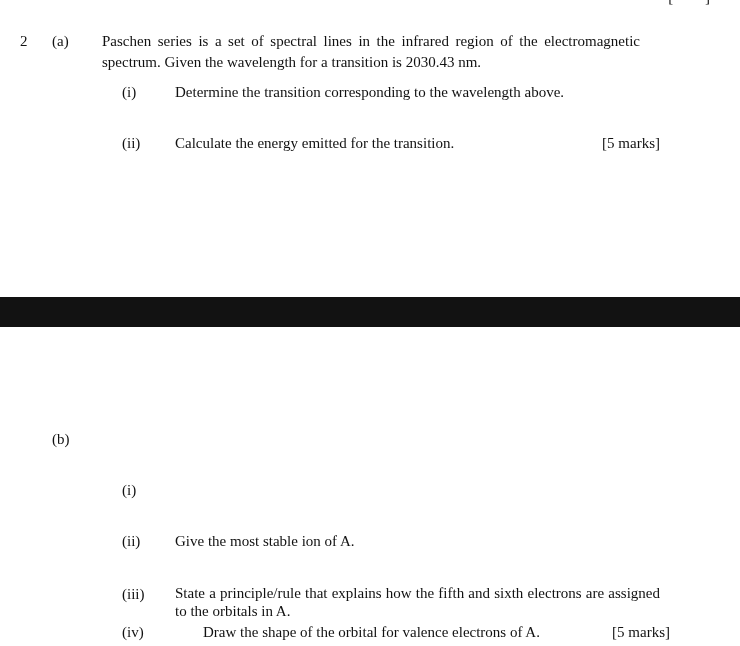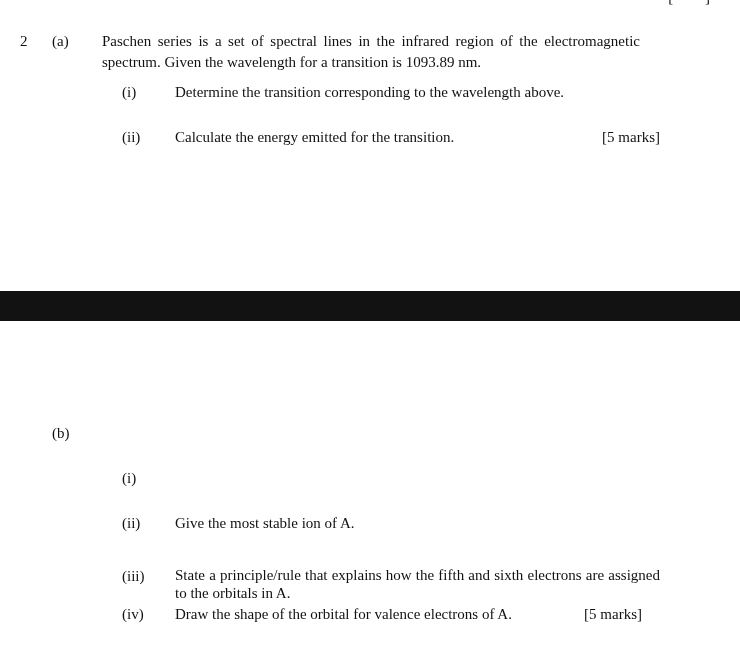--- a/index.html
+++ b/index.html
@@ -31,23 +31,23 @@
   .plabel { width: 50px; flex: 0 0 auto; }
   .body { width: 538px; flex: 0 0 auto; }
   .justify { text-align: justify; }
   .sub { }
   .sub .sub-label { margin-left: 122px; width: 53px; flex: 0 0 auto; }
   .sub .sub-body { width: 485px; flex: 0 0 auto; display: flex; }
   .sub .sub-body.block { display: block; }
   .marks { margin-left: auto; white-space: nowrap; }
   .marks.inset { margin-right: 18px; }
   .mt9  { margin-top: 9px; }
-  .mt14 { margin-top: 24px; }
+  .mt14 { margin-top: 30px; }
   .mt16 { margin-top: 32px; }
-  .mt19 { margin-top: 2px; }
+  .mt19 { margin-top: 2px; gap: 28px; }
   .band {
     margin-top: 143px;
     width: 740px;
     height: 30px;
     background: #121212;
   }
   .part-b { margin-top: 102px; }
   .quantum { margin-left: 175px; margin-top: 16px; width: 470px; }
   .tight { line-height: 18px; }
 </style>
@@ -58,21 +58,21 @@
 
   <div class="top-clip">
     <span>[ ]</span>
   </div>
 
   <div class="content">
 
     <div class="row">
       <div class="qnum">2</div>
       <div class="plabel">(a)</div>
-      <div class="body justify">Paschen series is a set of spectral lines in the infrared region of the electromagnetic spectrum. Given the wavelength for a transition is 1093.89 nm.</div>
+      <div class="body justify">Paschen series is a set of spectral lines in the infrared region of the electromagnetic spectrum. Given the wavelength for a transition is 2030.43 nm.</div>
     </div>
 
     <div class="row sub mt9">
       <div class="sub-label">(i)</div>
       <div class="sub-body">
         <span>Determine the transition corresponding to the wavelength above.</span>
       </div>
     </div>
 
     <div class="row sub mt14">

